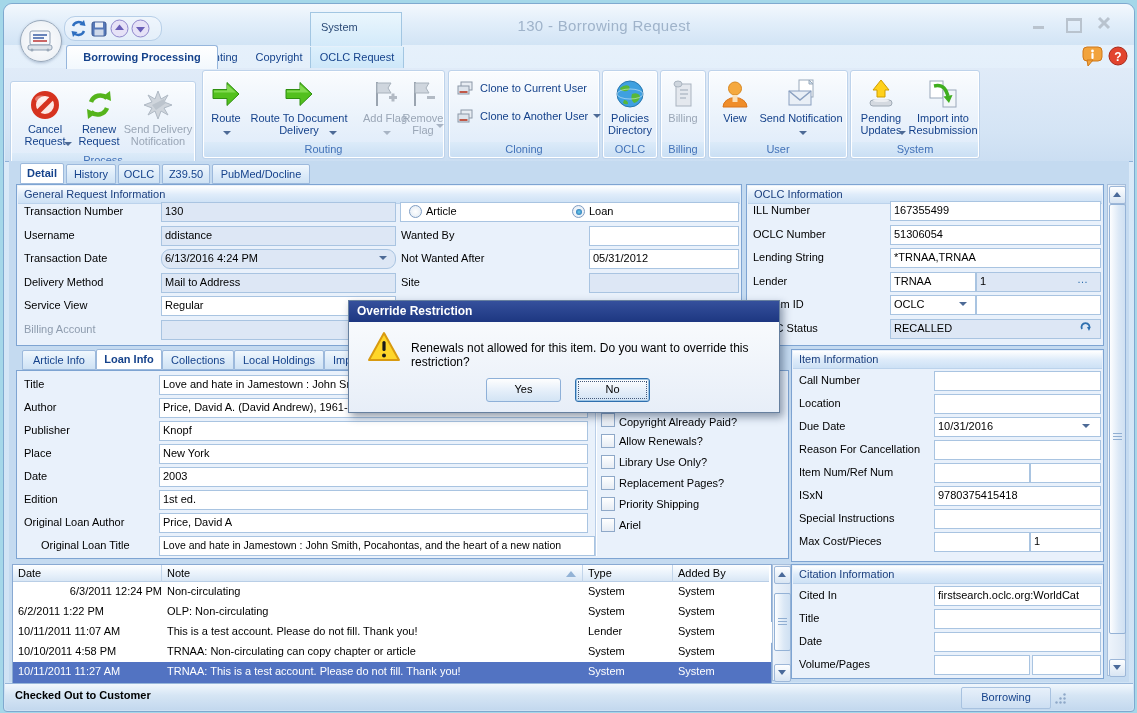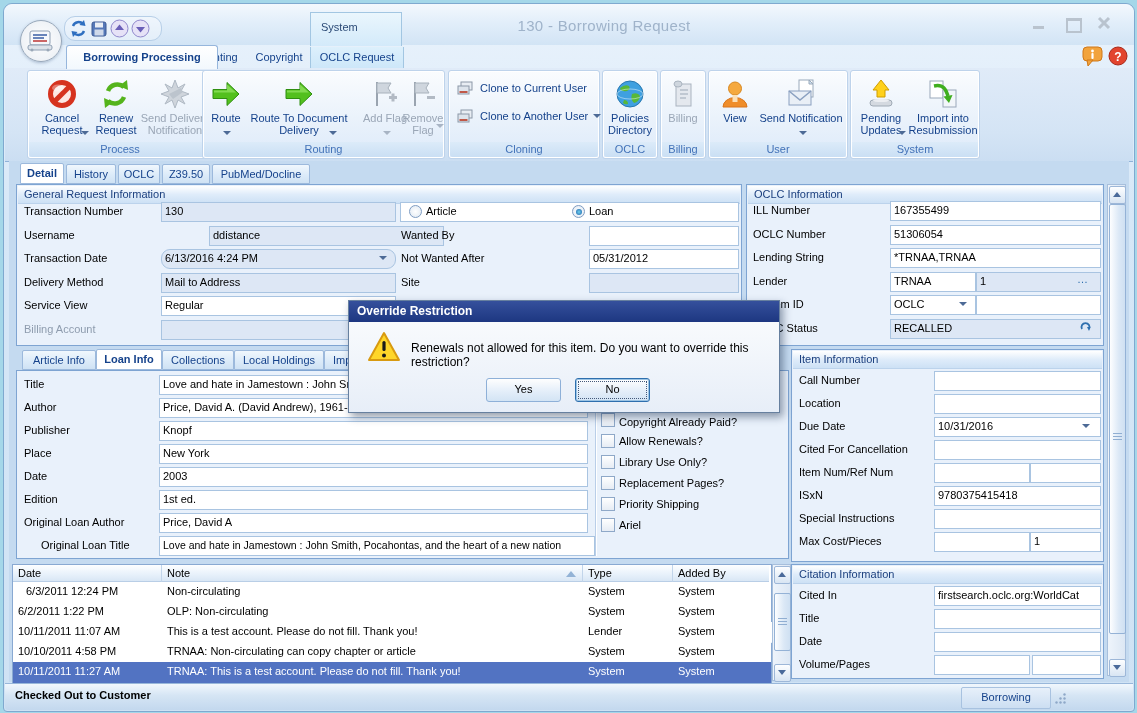--- a/index.html
+++ b/index.html
@@ -135,21 +135,21 @@
         <rect x="9.4" y="7" width="2.2" height="6" rx="1" fill="#fff"></rect>
       </svg>
       <svg class="abs" style="left:1104px;top:1px;" width="20" height="20" viewBox="0 0 20 20">
         <circle cx="10" cy="10" r="9" fill="#e2442e" stroke="#a82818"></circle>
         <text x="10" y="14.5" text-anchor="middle" font-size="12" font-weight="bold" fill="#fff" font-family="Liberation Sans,sans-serif">?</text>
       </svg>
     </div>
 
     <div class="ribbon">
 
-      <div class="rgrp" style="left:22px;width:184px;">
+      <div class="rgrp" style="left:5px;width:184px;margin-top:11px;">
         <div class="rbtn" style="left:6px;width:56px;">
           <svg class="big" width="32" height="32" viewBox="0 0 32 32">
             <circle cx="16" cy="16" r="11.5" fill="#fce8e4" stroke="#d6331f" stroke-width="5"></circle>
             <rect x="5" y="13.5" width="22" height="5" fill="#d6331f" transform="rotate(-45 16 16)"></rect>
             <ellipse cx="12" cy="10" rx="6" ry="3.5" fill="#fff" opacity="0.35"></ellipse>
           </svg>
           <div class="bl">Cancel
 Request</div>
           <span class="dar" style="left:47px;top:57px;"></span>
         </div>
@@ -319,21 +319,21 @@
       <div class="t" style="left:109px;top:3px;width:42px;">OCLC</div>
       <div class="t" style="left:153px;top:3px;width:48px;">Z39.50</div>
       <div class="t" style="left:203px;top:3px;width:98px;">PubMed/Docline</div>
 
       <div class="panel" style="left:7px;top:23px;width:724px;height:160px;">
         <div class="phead">General Request Information</div>
       </div>
       <div class="lbl" style="left:15px;top:44px;">Transaction Number</div>
       <div class="inp dis" style="left:152px;top:41px;width:227px;">130</div>
       <div class="lbl" style="left:15px;top:68px;">Username</div>
-      <div class="inp dis" style="left:152px;top:65px;width:227px;margin-left:48px;">ddistance</div>
+      <div class="inp dis" style="left:152px;top:65px;width:227px;">ddistance</div>
       <div class="lbl" style="left:15px;top:91px;">Transaction Date</div>
       <div class="inp dis" style="left:152px;top:88px;width:227px;border-radius:9px;">6/13/2016 4:24 PM</div>
       <span class="dar" style="left:370px;top:95px;"></span>
       <div class="lbl" style="left:15px;top:115px;">Delivery Method</div>
       <div class="inp dis" style="left:152px;top:112px;width:227px;">Mail to Address</div>
       <div class="lbl" style="left:15px;top:138px;">Service View</div>
       <div class="inp" style="left:152px;top:135px;width:227px;">Regular</div>
       <div class="lbl dis" style="left:15px;top:162px;">Billing Account</div>
       <div class="inp dis" style="left:152px;top:159px;width:227px;"></div>
 
@@ -415,42 +415,42 @@
       <div class="panel" style="left:782px;top:188px;width:311px;height:211px;">
         <div class="phead">Item Information</div>
       </div>
       <div class="lbl" style="left:790px;top:213px;">Call Number</div>
       <div class="inp" style="left:925px;top:210px;width:159px;"></div>
       <div class="lbl" style="left:790px;top:236px;">Location</div>
       <div class="inp" style="left:925px;top:233px;width:159px;"></div>
       <div class="lbl" style="left:790px;top:259px;">Due Date</div>
       <div class="inp" style="left:925px;top:256px;width:159px;">10/31/2016</div>
       <span class="dar" style="left:1073px;top:263px;"></span>
-      <div class="lbl" style="left:790px;top:282px;">Cited For Cancellation</div>
+      <div class="lbl" style="left:790px;top:282px;">Reason For Cancellation</div>
       <div class="inp" style="left:925px;top:279px;width:159px;"></div>
       <div class="lbl" style="left:790px;top:305px;">Item Num/Ref Num</div>
       <div class="inp" style="left:925px;top:302px;width:88px;"></div>
       <div class="inp" style="left:1021px;top:302px;width:63px;"></div>
       <div class="lbl" style="left:790px;top:328px;">ISxN</div>
       <div class="inp" style="left:925px;top:325px;width:159px;">9780375415418</div>
       <div class="lbl" style="left:790px;top:351px;">Special Instructions</div>
       <div class="inp" style="left:925px;top:348px;width:159px;"></div>
       <div class="lbl" style="left:790px;top:374px;">Max Cost/Pieces</div>
       <div class="inp" style="left:925px;top:371px;width:88px;"></div>
       <div class="inp" style="left:1021px;top:371px;width:63px;">1</div>
 
       <div class="grid" style="left:3px;top:403px;width:758px;height:117px;">
         <div class="gh" style="left:0;width:149px;">Date</div>
         <div class="gh" style="left:149px;width:421px;">Note</div>
         <span class="sortup" style="left:553px;top:6px;"></span>
         <div class="gh" style="left:570px;width:90px;">Type</div>
         <div class="gh" style="left:660px;width:96px;border-right:none;">Added By</div>
 
         <div class="grow" style="top:17px;">
-          <div class="gc" style="left:8px;width:149px;">6/3/2011 12:24 PM</div>
+          <div class="gc" style="left:0;width:149px;text-align:right;">6/3/2011 12:24 PM</div>
           <div class="gc" style="left:149px;width:421px;">Non-circulating</div>
           <div class="gc" style="left:570px;width:90px;">System</div>
           <div class="gc" style="left:660px;width:96px;">System</div>
         </div>
         <div class="grow" style="top:37px;">
           <div class="gc" style="left:0;width:149px;">6/2/2011 1:22 PM</div>
           <div class="gc" style="left:149px;width:421px;">OLP: Non-circulating</div>
           <div class="gc" style="left:570px;width:90px;">System</div>
           <div class="gc" style="left:660px;width:96px;">System</div>
         </div>

